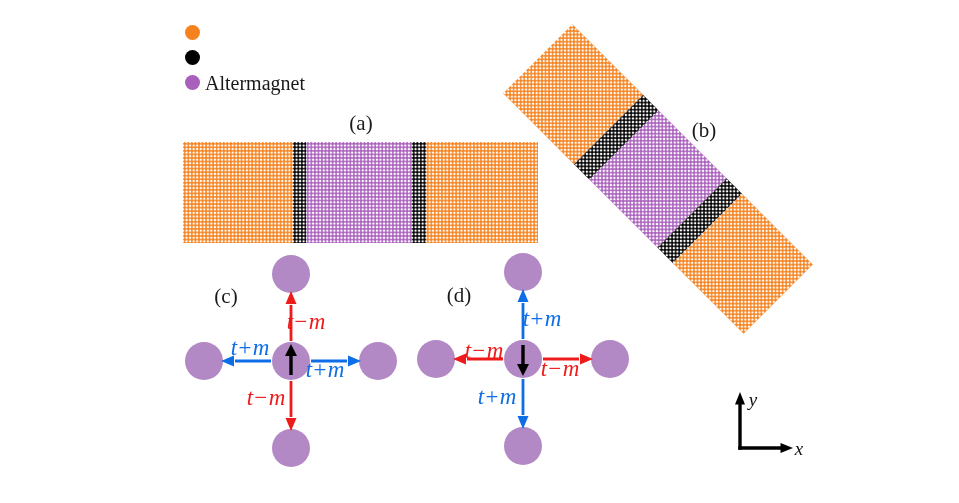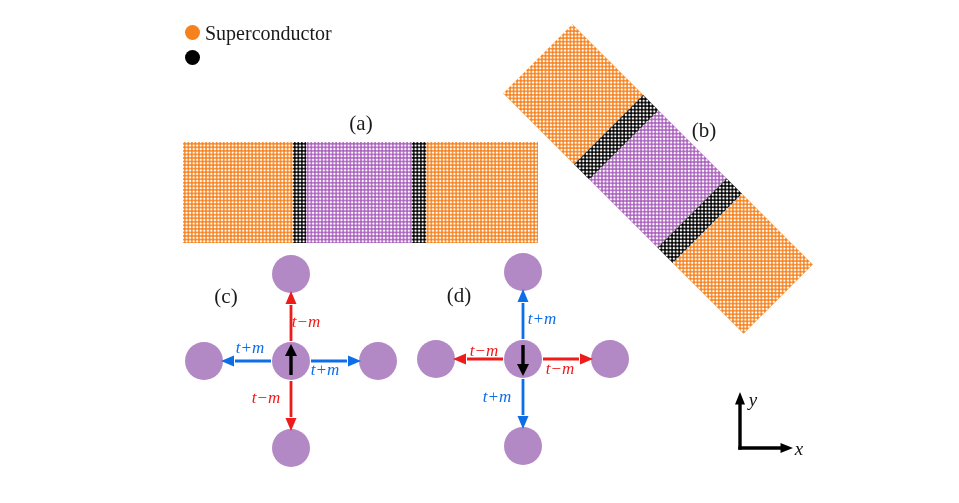--- a/index.html
+++ b/index.html
@@ -44,43 +44,46 @@
   .strip-b .inner{position:absolute;left:50%;top:50%;width:300px;height:300px;
                   margin-left:-150px;margin-top:-150px;transform:rotate(-45deg);}
 
   
   .cluster{position:absolute;width:220px;height:220px;}
   .cluster-c{left:181px;top:251px;}
   .cluster-d{left:413px;top:249px;}
   .cluster svg{position:absolute;left:0;top:0;}
   .cluster .panel-tag{position:absolute;transform:translate(-50%,-50%);font-size:21px;}
   .bond-label{position:absolute;transform:translate(-50%,-50%);
-              font-style:italic;font-size:17px;line-height:1;white-space:nowrap;}
+              font-style:italic;font-size:23px;line-height:1;white-space:nowrap;}
   .lbl-red{color:var(--color-bond-minus);}
   .lbl-blue{color:var(--color-bond-plus);text-align:center;}
 
   
   .axes{position:absolute;left:710px;top:380px;width:110px;height:85px;}
   .axis-label{position:absolute;transform:translate(-50%,-50%);
               font-style:italic;font-size:19px;color:#111;}
   .axis-y{left:43px;top:20px;}
   .axis-x{left:89px;top:69px;}
 </style>
 </head>
 <body>
 
 <div class="canvas">
 
   <div class="legend">
     <div class="legend-row">
       <span class="legend-dot dot-sc"></span>
-      <span class="legend-label">Superconductor</span>
     </div>
     <div class="legend-row">
       <span class="legend-dot dot-nm"></span>
+    </div>
+    <div class="legend-row">
+      <span class="legend-dot dot-am"></span>
+      <span class="legend-label">Altermagnet</span>
     </div>
   </div>
 
   <div class="panel-label" style="left:361px;top:123px;">(a)</div>
   <div class="strip strip-a">
     <div class="band dots dots-sc"></div>
     <div class="band dots dots-nm"></div>
     <div class="band dots dots-am"></div>
     <div class="band dots dots-nm"></div>
     <div class="band dots dots-sc"></div>

